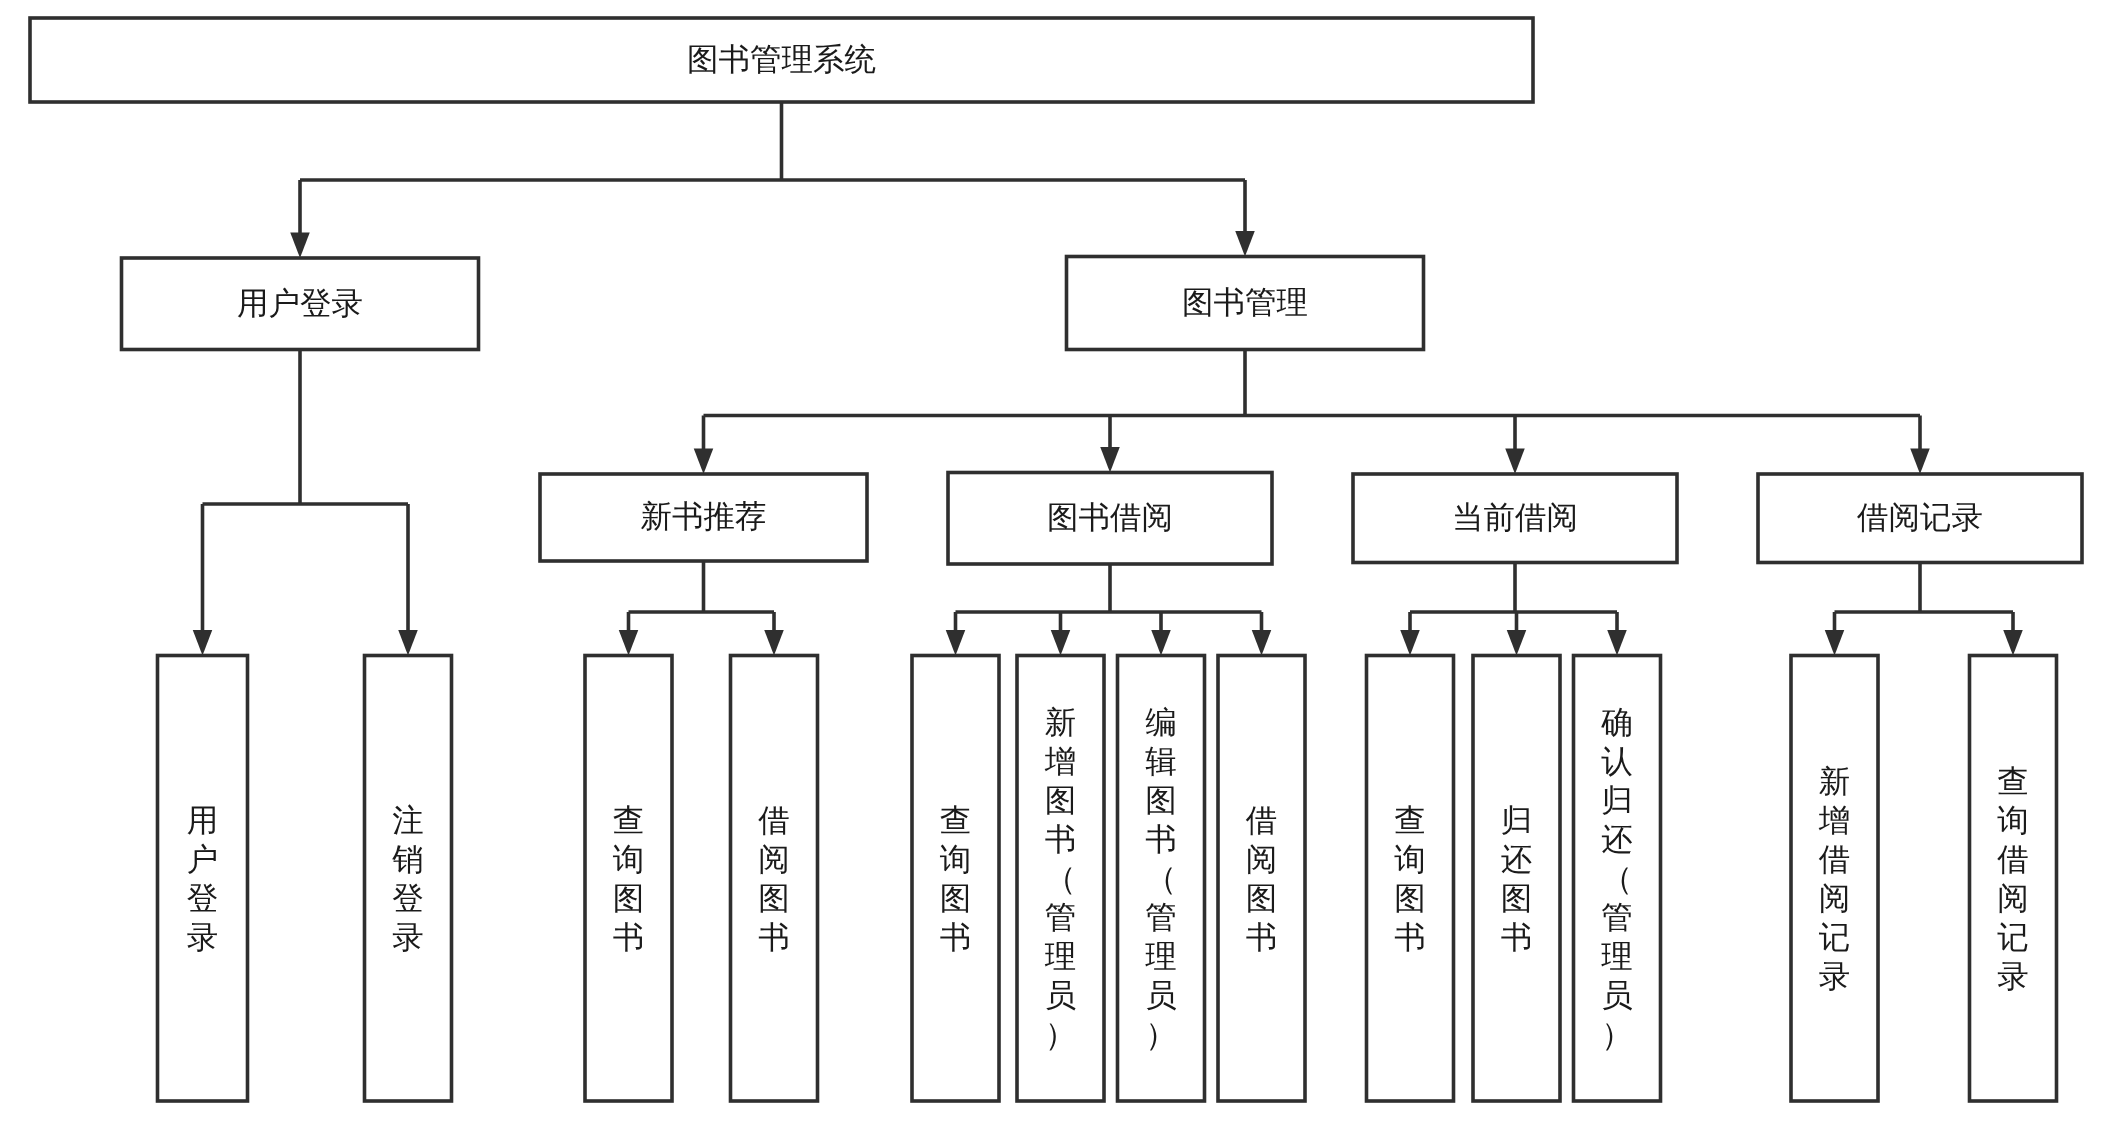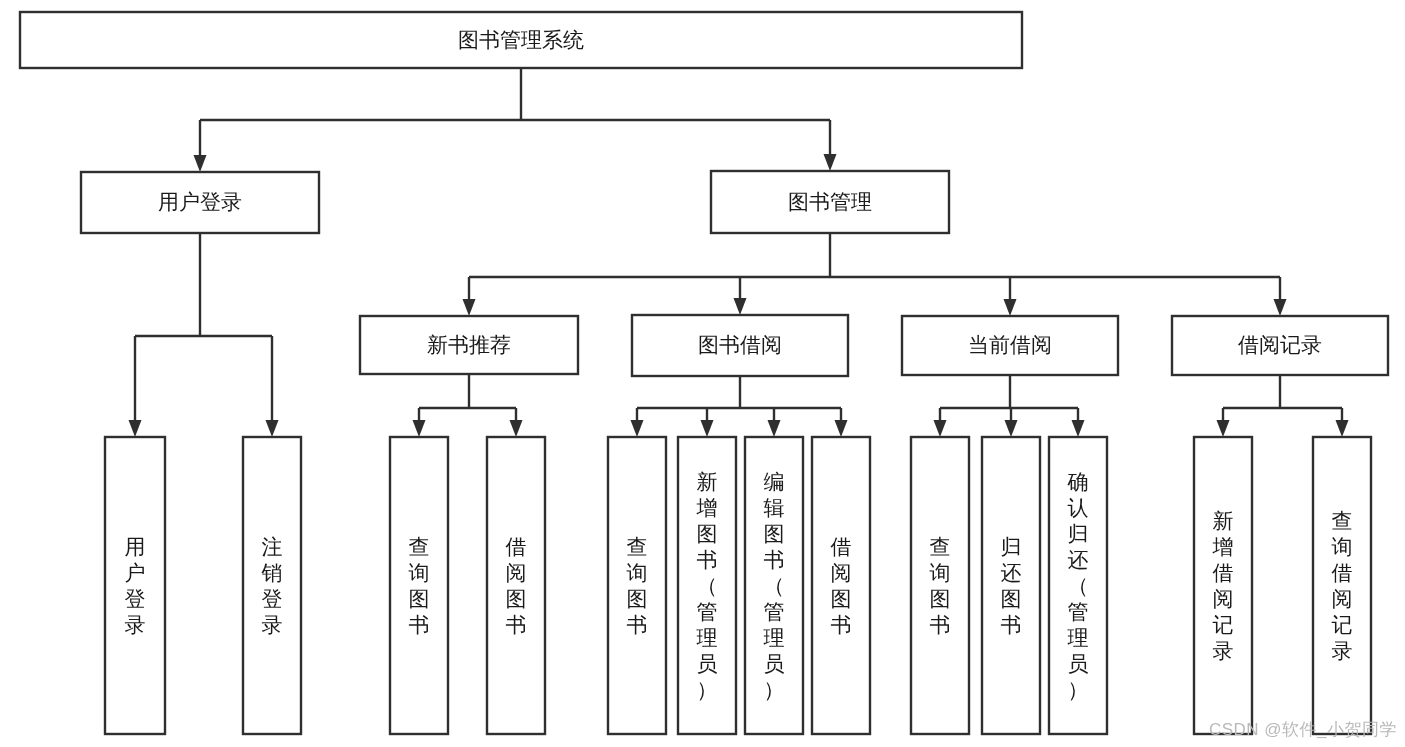--- a/index.html
+++ b/index.html
@@ -209,14 +209,13 @@
         <g>
           <rect class="node-rect" x="1194" y="437" width="58" height="297"></rect>
           <text class="node-label-vertical" x="1223" y="527.78"><tspan x="1223" dy="0">新</tspan><tspan x="1223" dy="26">增</tspan><tspan x="1223" dy="26">借</tspan><tspan x="1223" dy="26">阅</tspan><tspan x="1223" dy="26">记</tspan><tspan x="1223" dy="26">录</tspan></text>
         </g>
         <g>
           <rect class="node-rect" x="1313" y="437" width="58" height="297"></rect>
           <text class="node-label-vertical" x="1342" y="527.78"><tspan x="1342" dy="0">查</tspan><tspan x="1342" dy="26">询</tspan><tspan x="1342" dy="26">借</tspan><tspan x="1342" dy="26">阅</tspan><tspan x="1342" dy="26">记</tspan><tspan x="1342" dy="26">录</tspan></text>
         </g>
       </g>
   </svg>
-  <div class="watermark">CSDN @软件_小贺同学</div>
 </div>
 
 </body></html>

